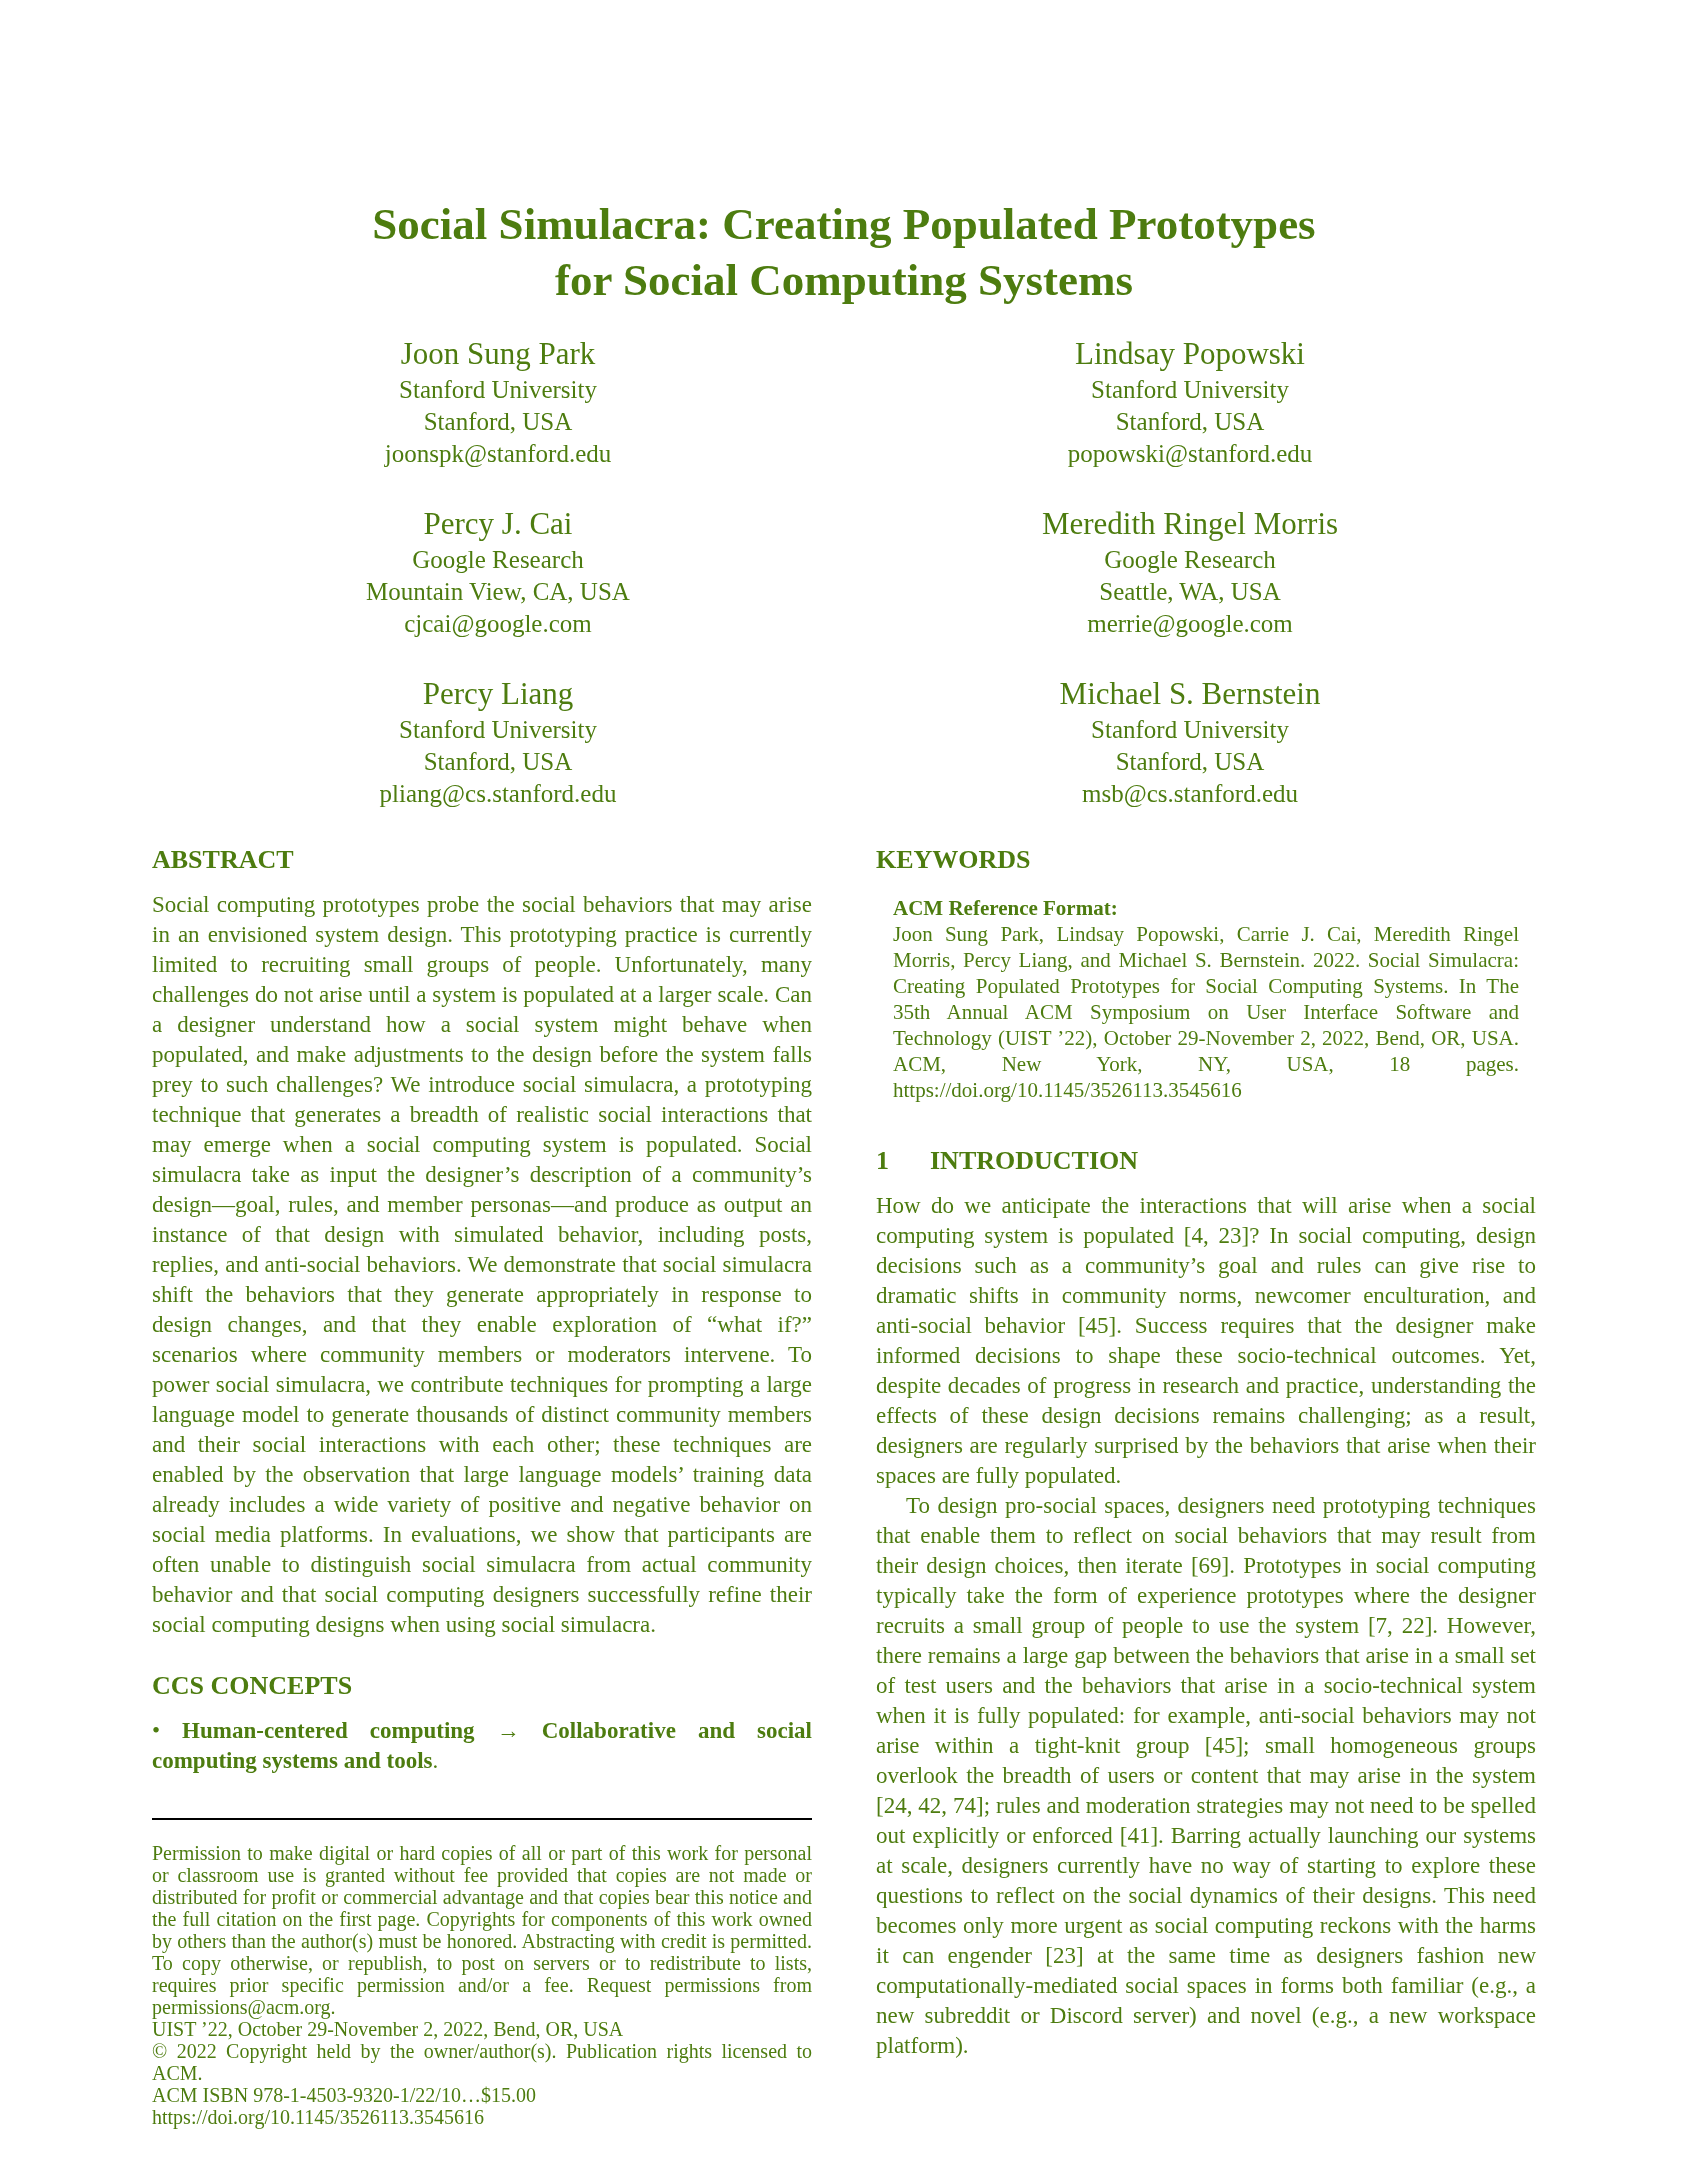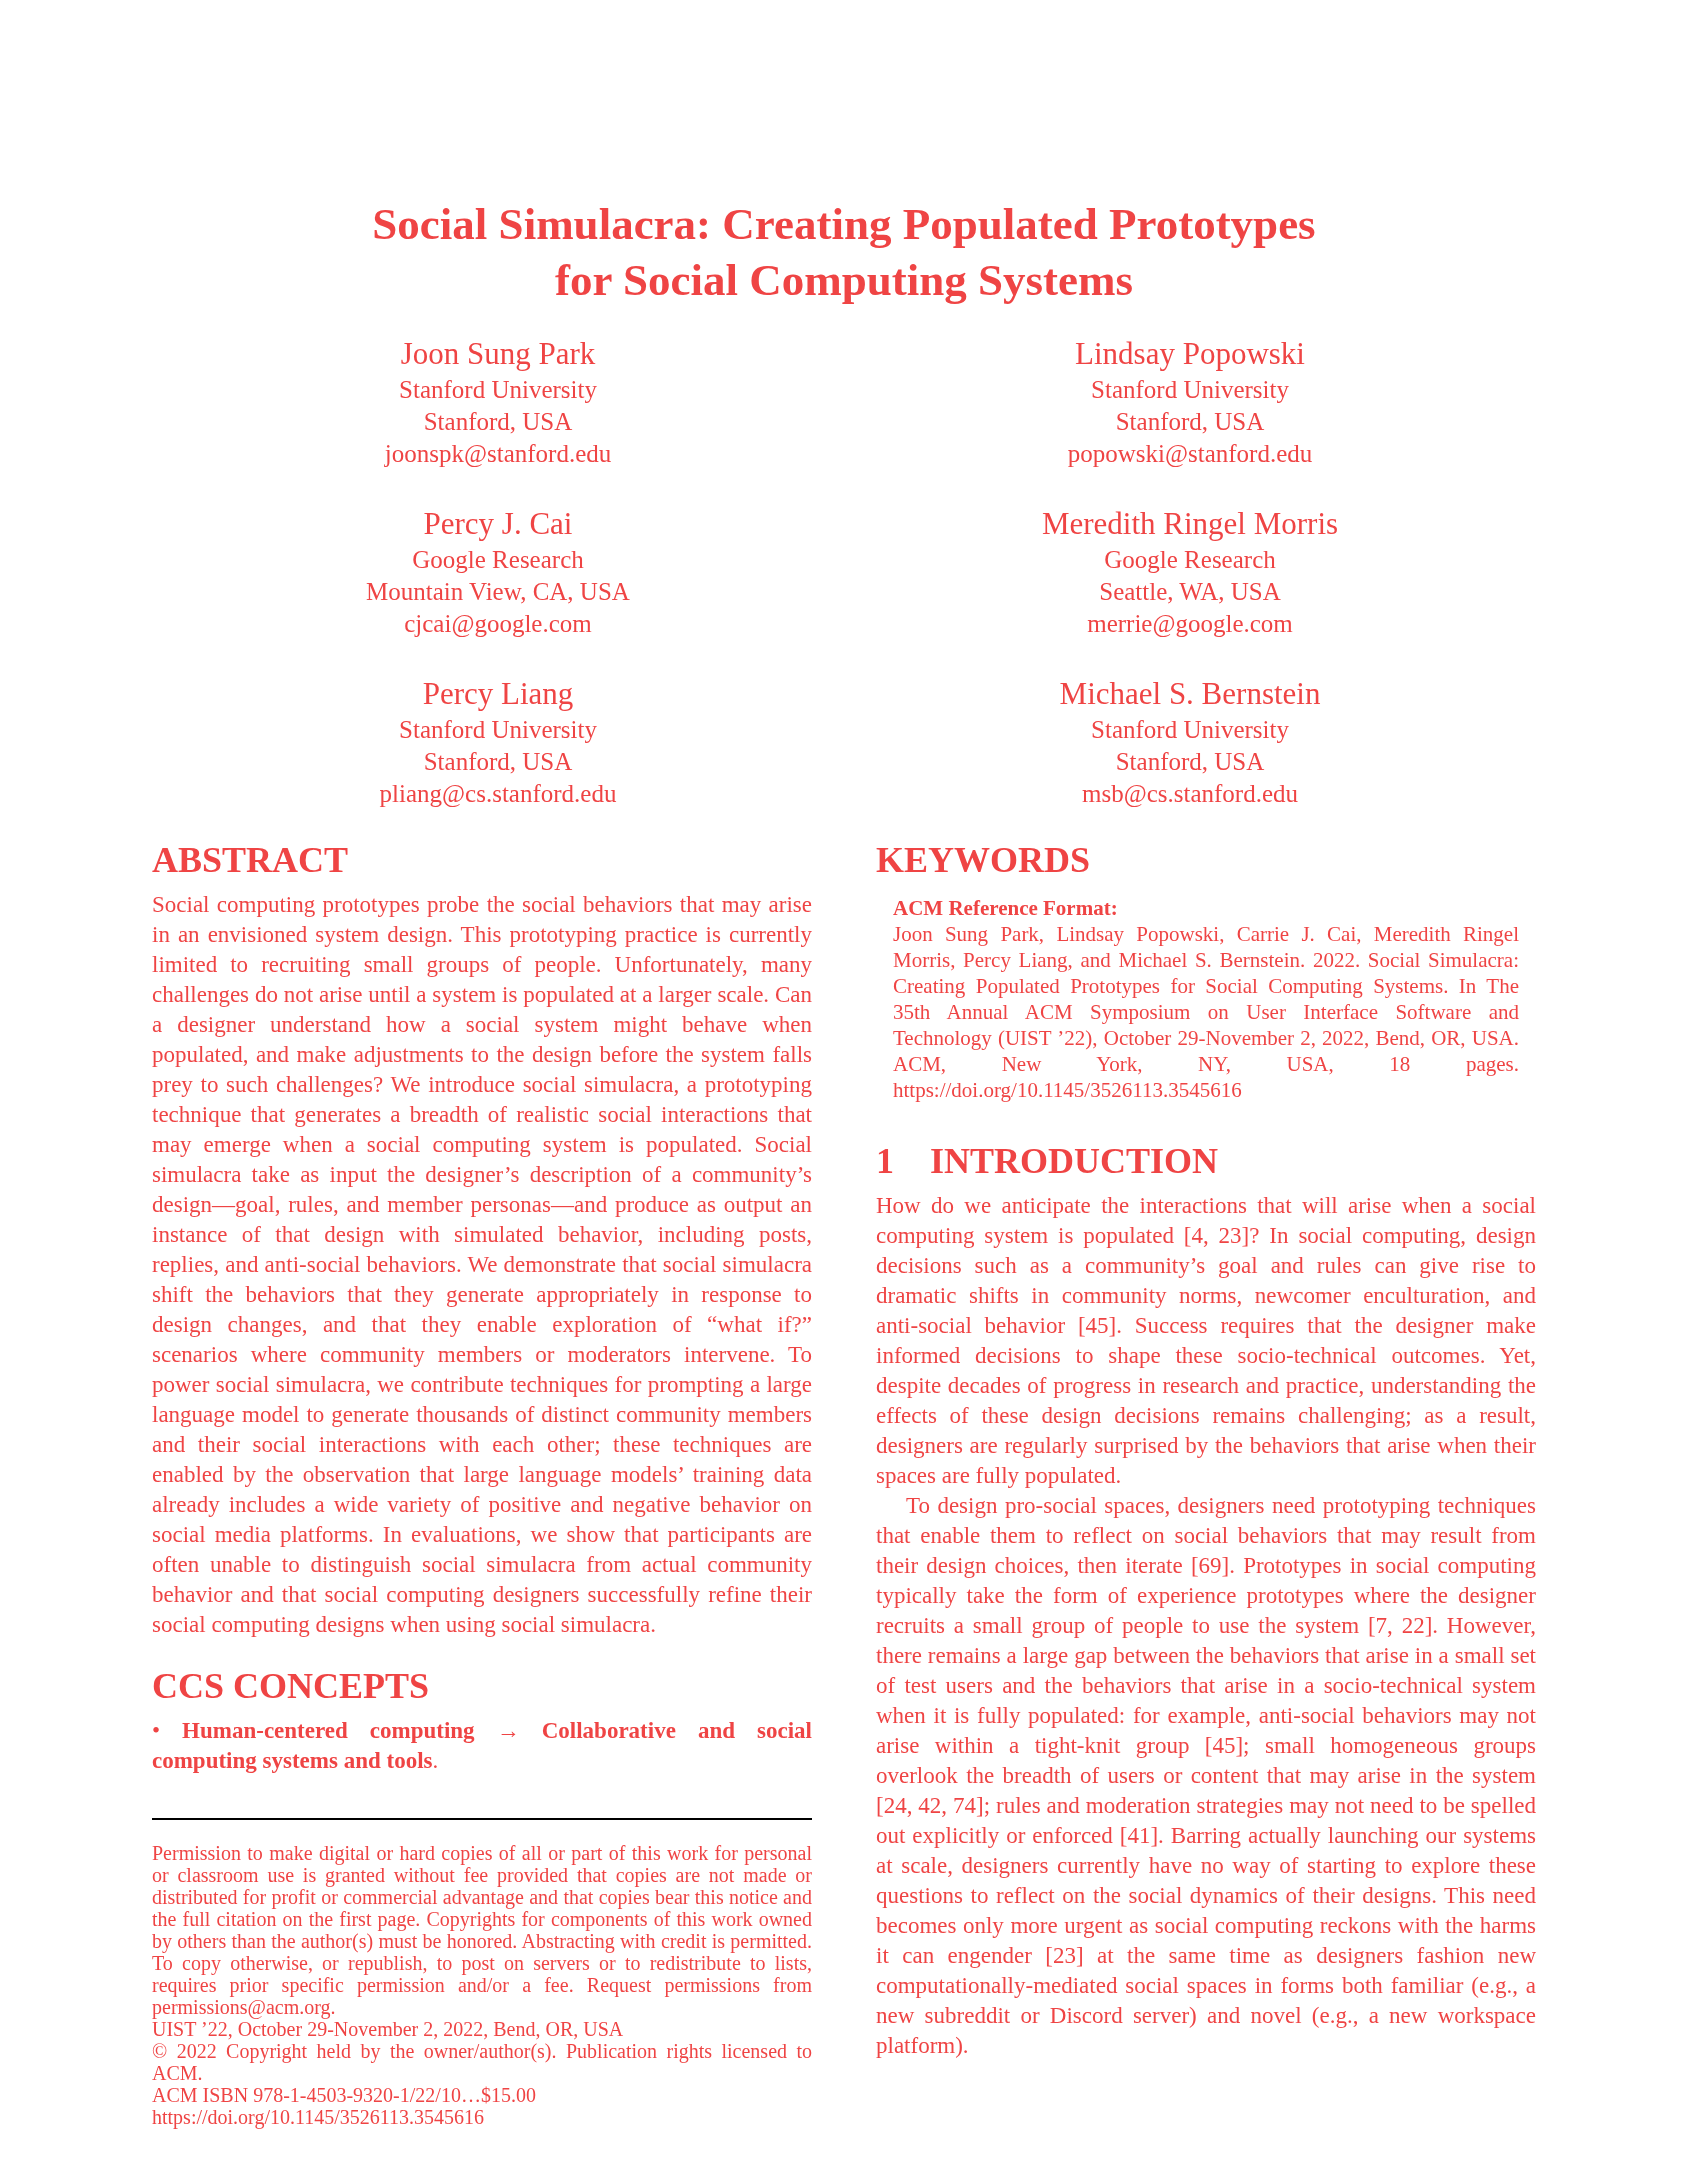--- a/index.html
+++ b/index.html
@@ -1,21 +1,21 @@
 <!DOCTYPE html>
 <html lang="en"><head>
 <meta charset="utf-8">
 <style>
   html, body { margin: 0; padding: 0; background: #888; }
   .page {
     width: 1686px;
     height: 2179px;
     margin: 0 auto;
     background: #ffffff;
-    color: #ef4444;
+    color: #4d7c0f;
     font-family: "Liberation Serif", "DejaVu Serif", serif;
     box-sizing: border-box;
     padding: 196px 150px 0 152px;
     position: relative;
   }
   .title {
     text-align: center;
     font-size: 45px;
     line-height: 56px;
     font-weight: 700;
@@ -43,21 +43,21 @@
     text-align: justify;
     hyphens: auto;
     -webkit-hyphens: auto;
   }
   .col-left {
     display: flex;
     flex-direction: column;
     min-height: 1286px;
   }
   h2 {
-    font-size: 36px;
+    font-size: 26px;
     line-height: 36px;
     font-weight: 700;
     margin: 0 0 12px 0;
     text-align: left;
   }
   .ccs-head { margin-top: 28px; }
   .intro-head { margin-top: 40px; }
   .sec-num { display: inline-block; min-width: 54px; }
   p.body {
     font-size: 23px;

